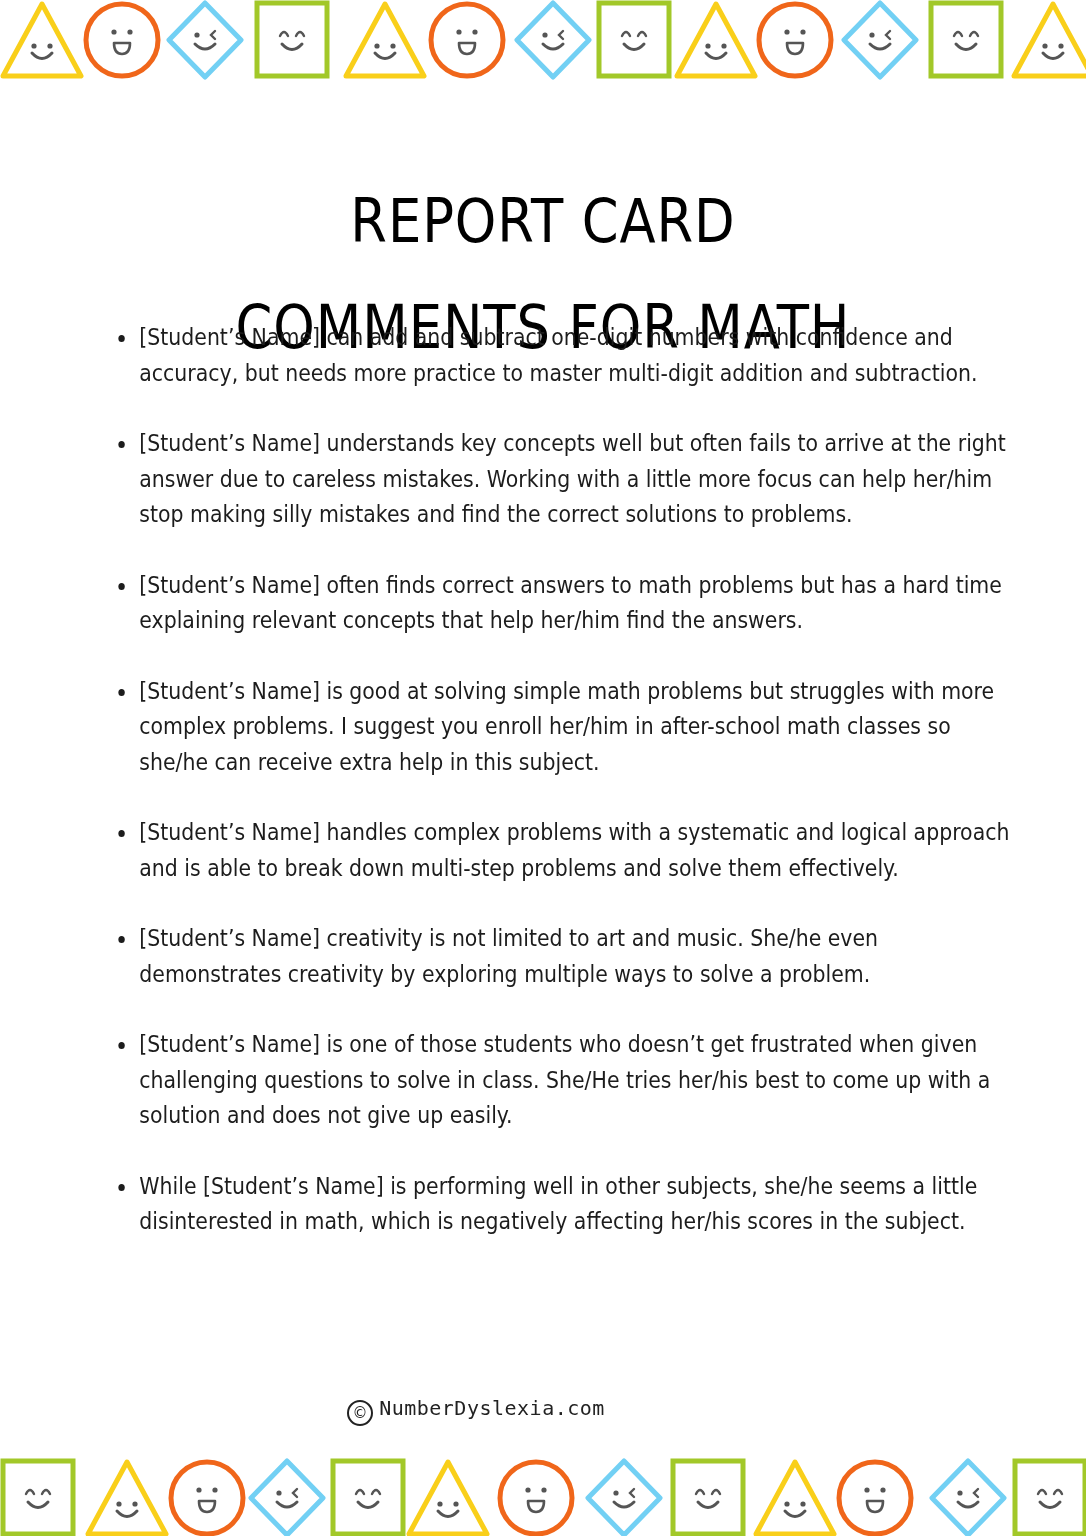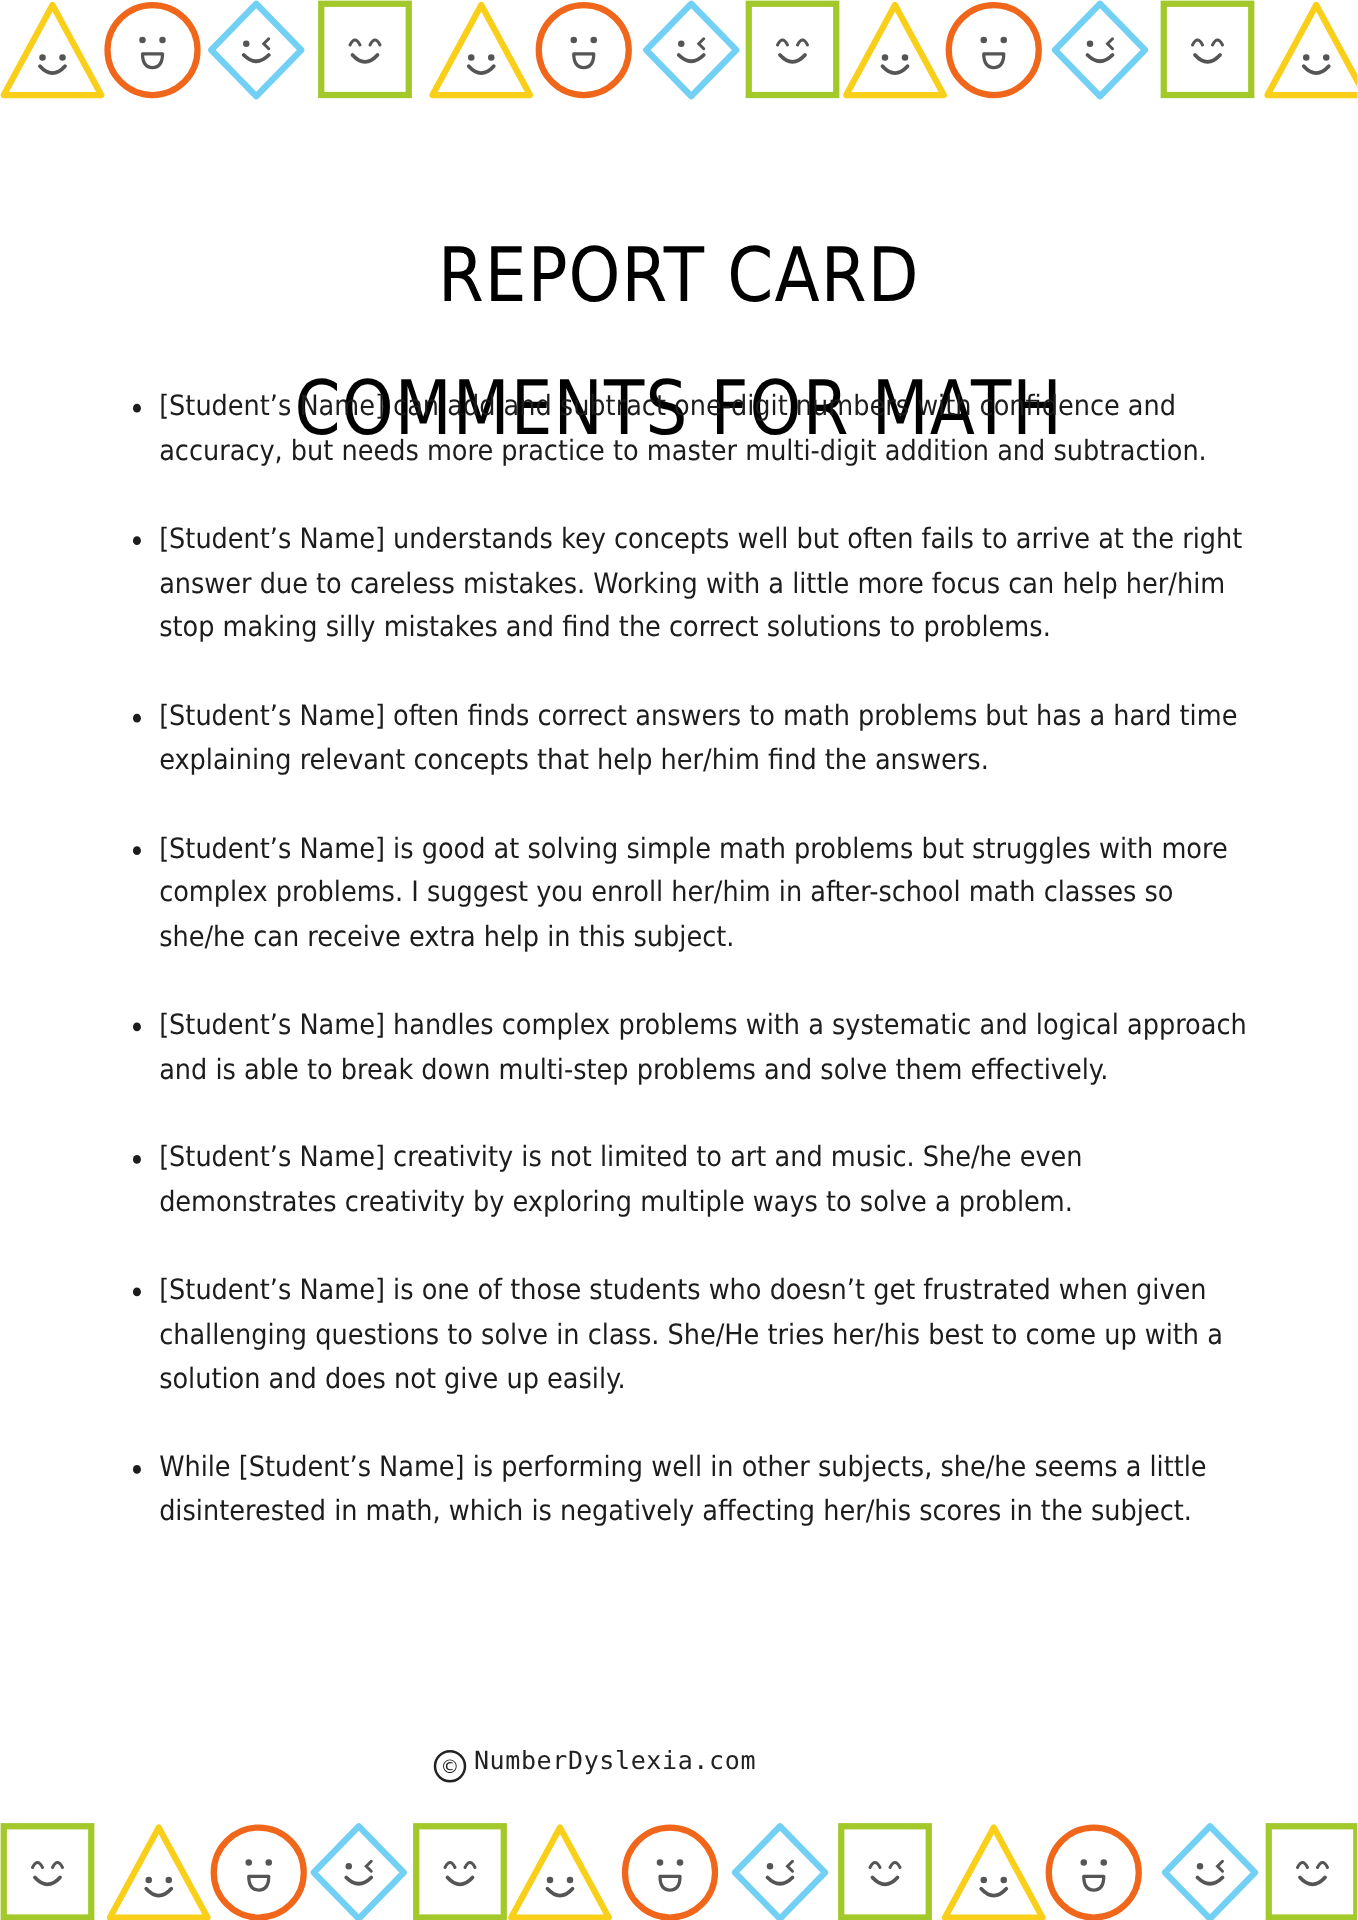--- a/index.html
+++ b/index.html
@@ -14,21 +14,21 @@
   .title {
     position: absolute; left: 0; top: 128px; width: 1086px;
     text-align: center; font-family: "DejaVu Sans", sans-serif;
     font-size: 60px; line-height: 106px; letter-spacing: 1px;
     font-weight: normal; color: #000;
     transform: scaleX(0.88); transform-origin: 50% 0;
   }
   .title span { display: block; }
   ul.comments {
     position: absolute; left: 100px; top: 308px; width: 920px;
-    margin: 0; padding: 0; list-style: none;
+    margin: 12px; padding: 0; list-style: none;
   }
   ul.comments li {
     position: relative; padding-left: 30px;
     font-size: 22.5px; line-height: 35.5px; color: #1c1c1c;
     margin-bottom: 35px;
     transform: scaleX(0.91); transform-origin: 0 0;
     width: 970px;
   }
   ul.comments li::before {
     content: ""; position: absolute; left: 7px; top: 15px;

